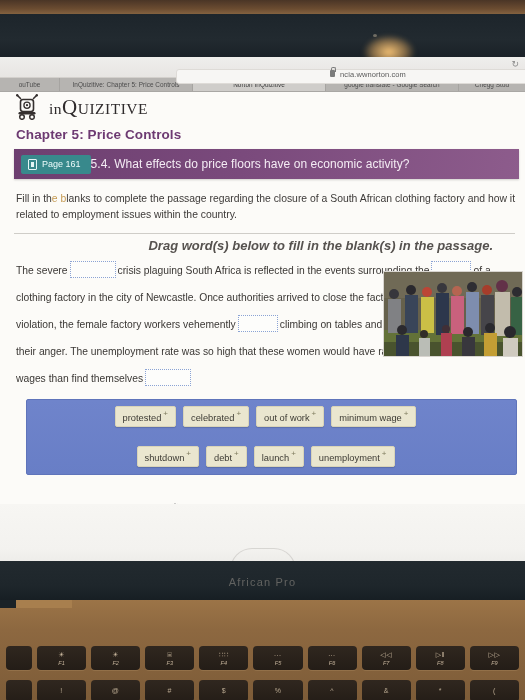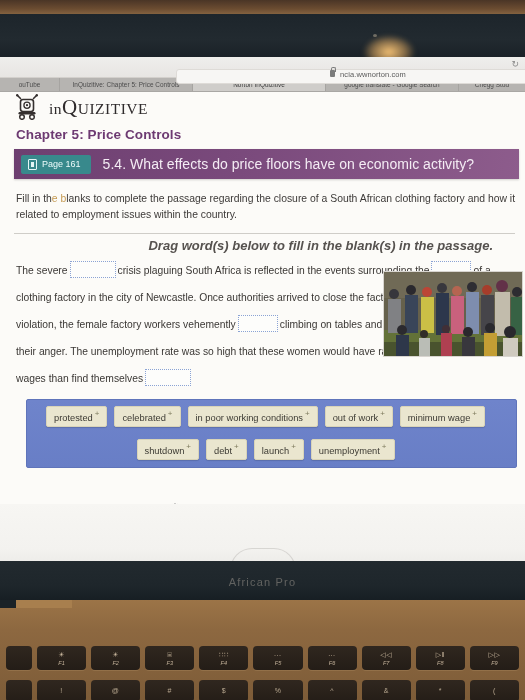--- a/index.html
+++ b/index.html
@@ -158,22 +158,21 @@
     width: 9px; height: 11px;
     border: 1.2px solid #e4f6f6;
     border-radius: 1px;
     position: relative; flex: none;
   }
   .book-icon::after {
     content: ""; position: absolute; left: 2px; top: 2px;
     width: 3px; height: 5px; background: #e4f6f6;
   }
   .qtext {
-    margin-left: 12px;
-    font-size: 14px;
+    font-size: 12px;
     color: #f4ecf4;
     letter-spacing: .05px;
   }
 
   
   .instructions {
     padding: 12px 4px 8px 16px;
     font-size: 10.4px;
     line-height: 1.55;
     color: #3d3a38;
@@ -235,21 +234,21 @@
   .wordbank {
     margin: 7px 8px 0 26px;
     background: linear-gradient(180deg, #6f84cb 0%, #687ec6 100%);
     border: 1px solid #5f74ba;
     border-radius: 2px;
     padding: 6px 18px 7px 6px;
   }
   .wb-row {
     display: flex; justify-content: center; gap: 7px; flex-wrap: nowrap;
   }
-  .wb-row + .wb-row { margin-top: 12px; }
+  .wb-row + .wb-row { margin-top: 19px; }
   .chip {
     background: #eae6cf;
     border: 1px solid #d9d4b8;
     border-radius: 2px;
     padding: 2px 7px 3px 7px;
     font-size: 9.3px;
     color: #3c3a33;
     white-space: nowrap;
     box-shadow: 0 1px 1px rgba(0,0,0,.14);
     position: relative;
@@ -459,21 +458,20 @@
           <path d="M4 13 C1.5 11 1 8.5 1.5 6.8 C1.9 5.6 3 5.5 3.4 6.4 L4.2 8 L4.2 2.2 C4.2 1.3 5.6 1.3 5.6 2.2 L5.6 6.3
                    L6.3 6.3 L6.3 1.3 C6.3 .4 7.7 .4 7.7 1.3 L7.7 6.3 L8.4 6.3 L8.4 2 C8.4 1.1 9.8 1.1 9.8 2 L9.8 6.4
                    L10.5 6.4 L10.5 3.6 C10.5 2.8 11.8 2.8 11.8 3.6 L11.8 9.2 C11.8 11.5 10.4 13 8.8 13 Z" fill="#efefef" stroke="#6e6e6e" stroke-width=".9" stroke-linejoin="round"></path>
         </svg>
       </span>
 
       <div class="wordbank">
         <div class="wb-row">
           <span class="chip"><span>protested</span><span class="plus">+</span></span>
           <span class="chip"><span>celebrated</span><span class="plus">+</span></span>
-          <span class="chip"><span>in poor working conditions</span><span class="plus">+</span></span>
           <span class="chip"><span>out of work</span><span class="plus">+</span></span>
           <span class="chip"><span>minimum wage</span><span class="plus">+</span></span>
         </div>
         <div class="wb-row">
           <span class="chip"><span>shutdown</span><span class="plus">+</span></span>
           <span class="chip"><span>debt</span><span class="plus">+</span></span>
           <span class="chip"><span>launch</span><span class="plus">+</span></span>
           <span class="chip"><span>unemployment</span><span class="plus">+</span></span>
         </div>
       </div>

